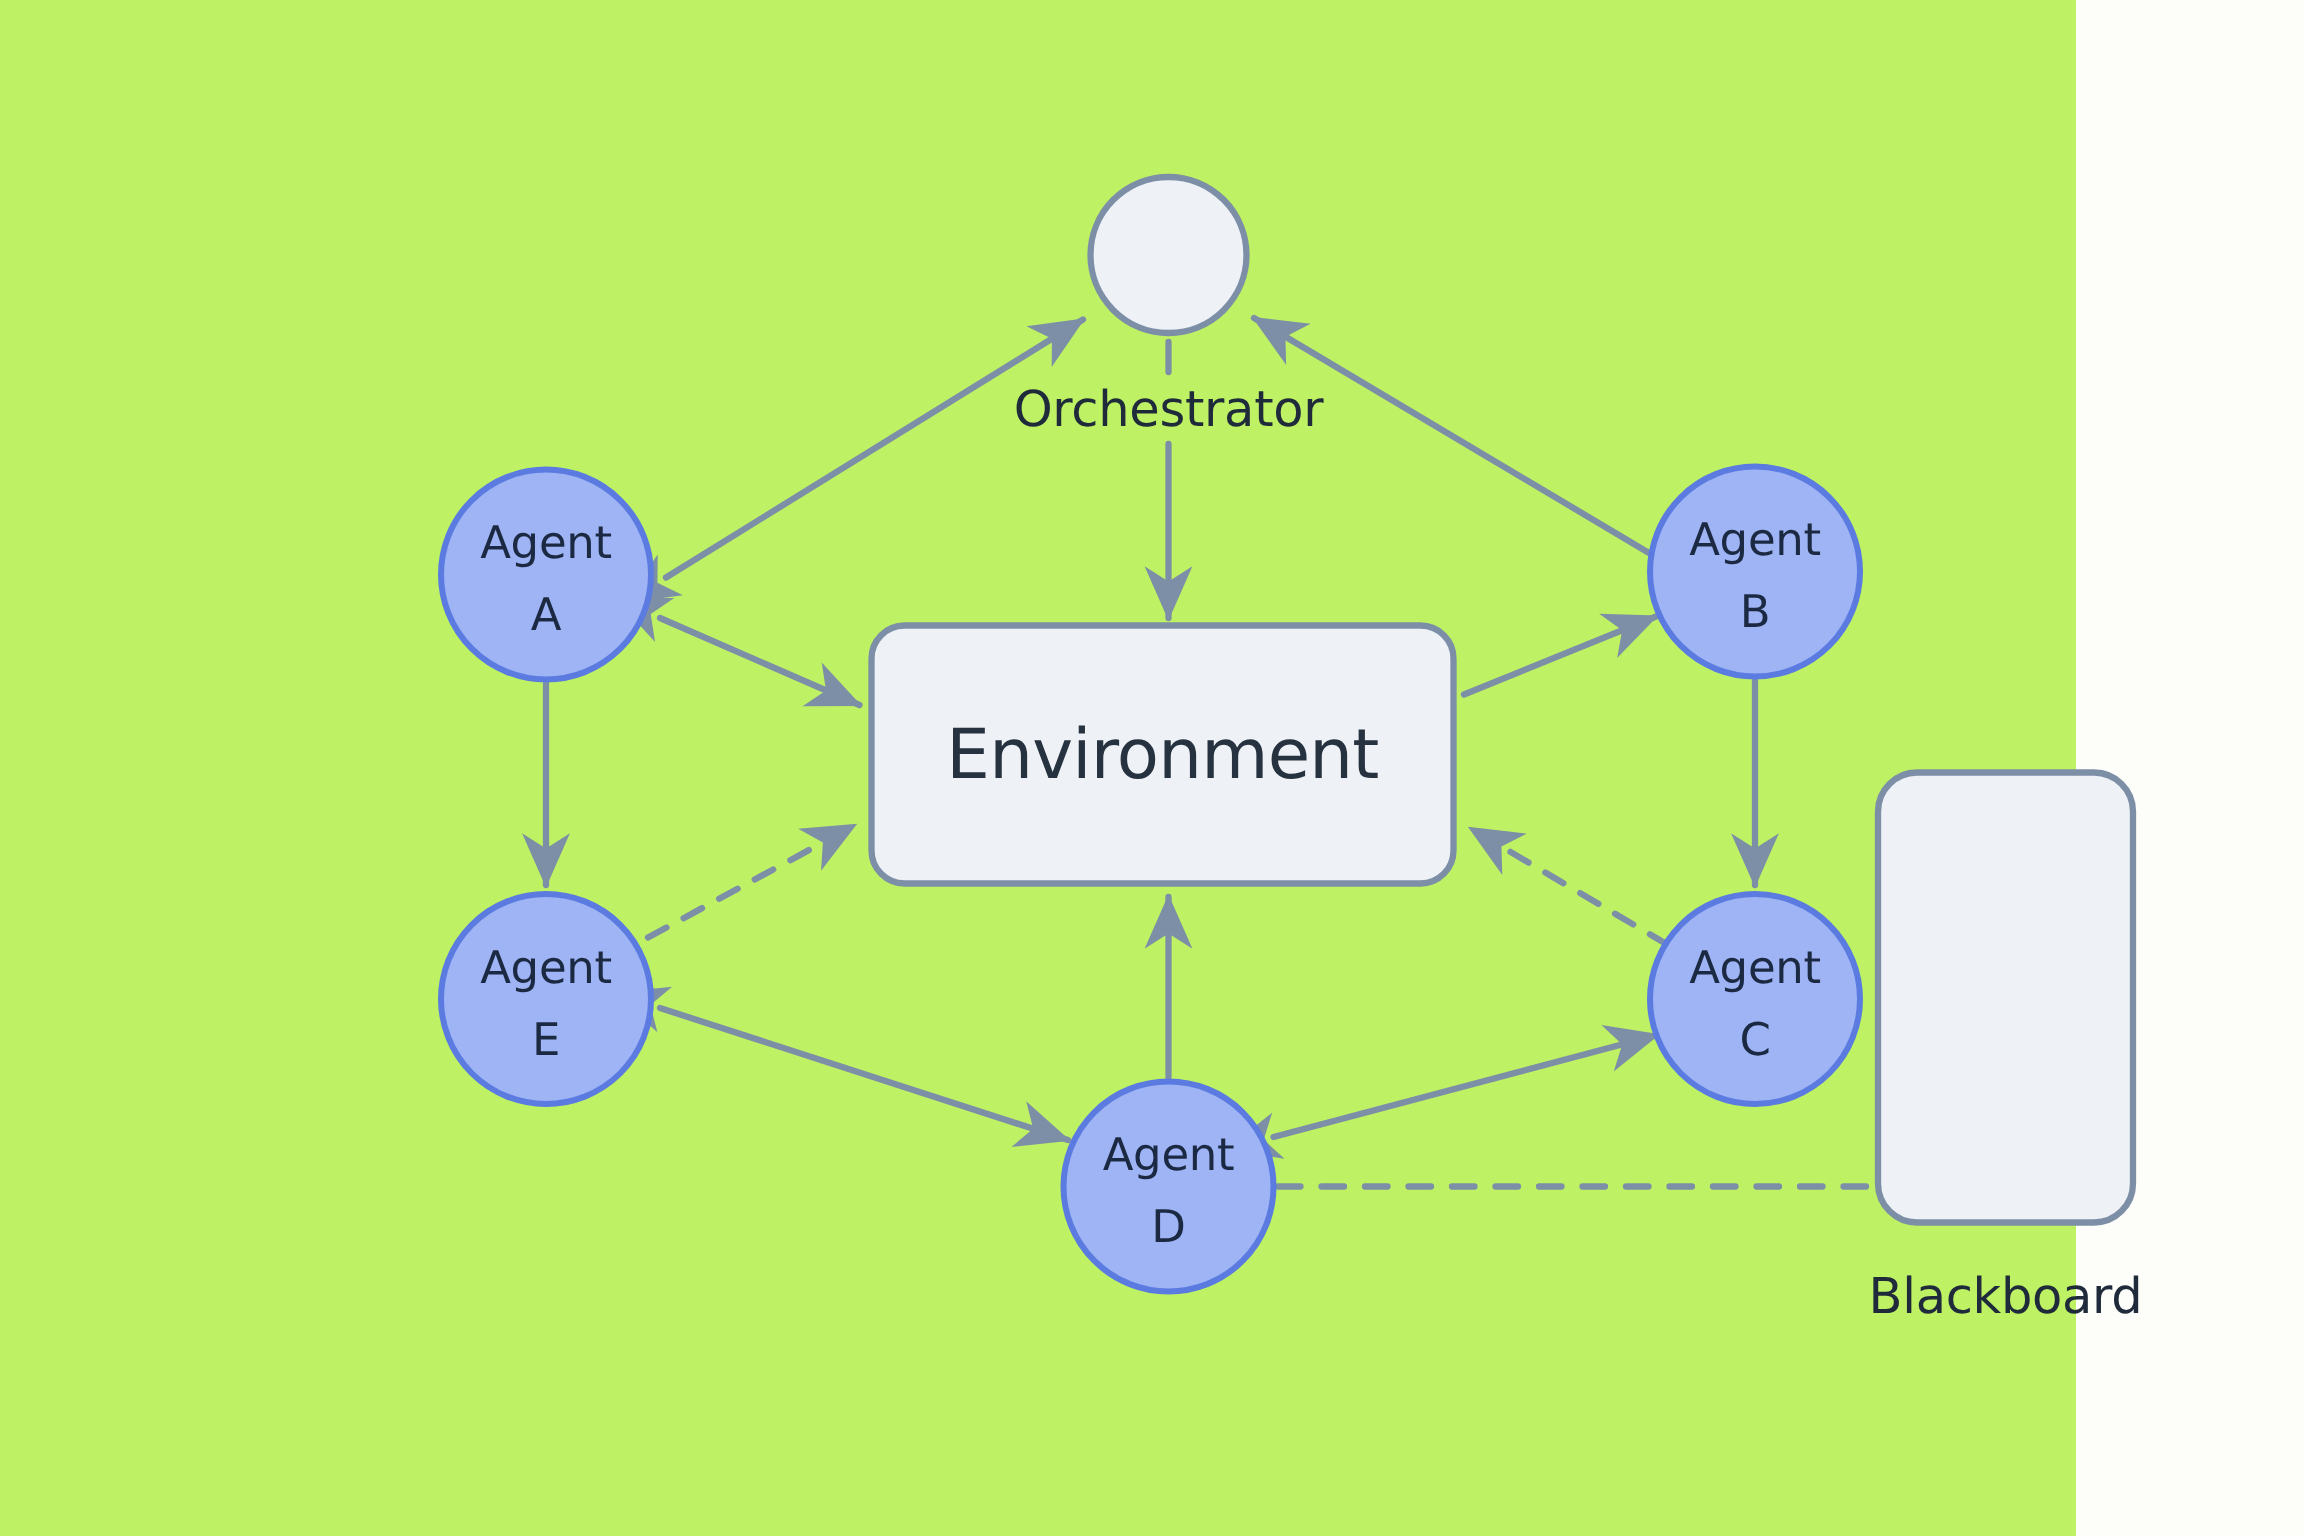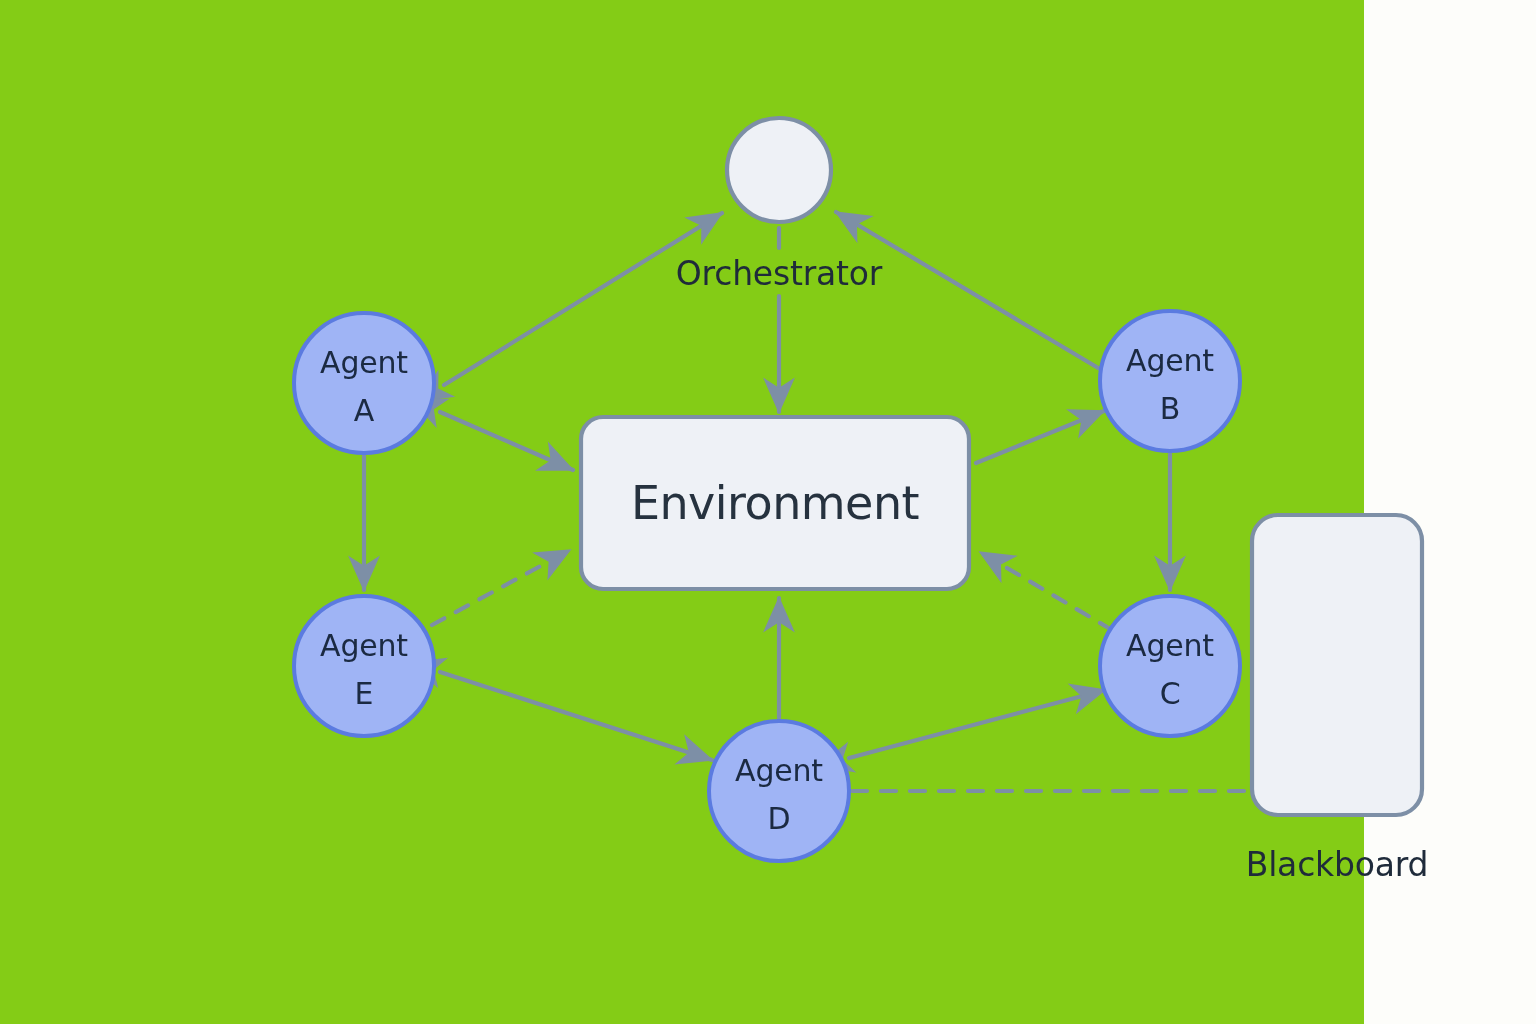--- a/index.html
+++ b/index.html
@@ -11,21 +11,22 @@
     width: 1536px;
     height: 1024px;
     background: #fdfdfa;
     font-family: "DejaVu Sans", "Liberation Sans", sans-serif;
     overflow: hidden;
   }
   #diagram-root {
     position: relative;
     width: 1364px;
     height: 1024px;
-    background: #84cc16;
+    background: #bef264;
+    padding-left: 20px;
   }
   svg.canvas {
     position: absolute;
     top: 0;
     left: 0;
     width: 1536px;
     height: 1024px;
     display: block;
   }
   .node-label {

